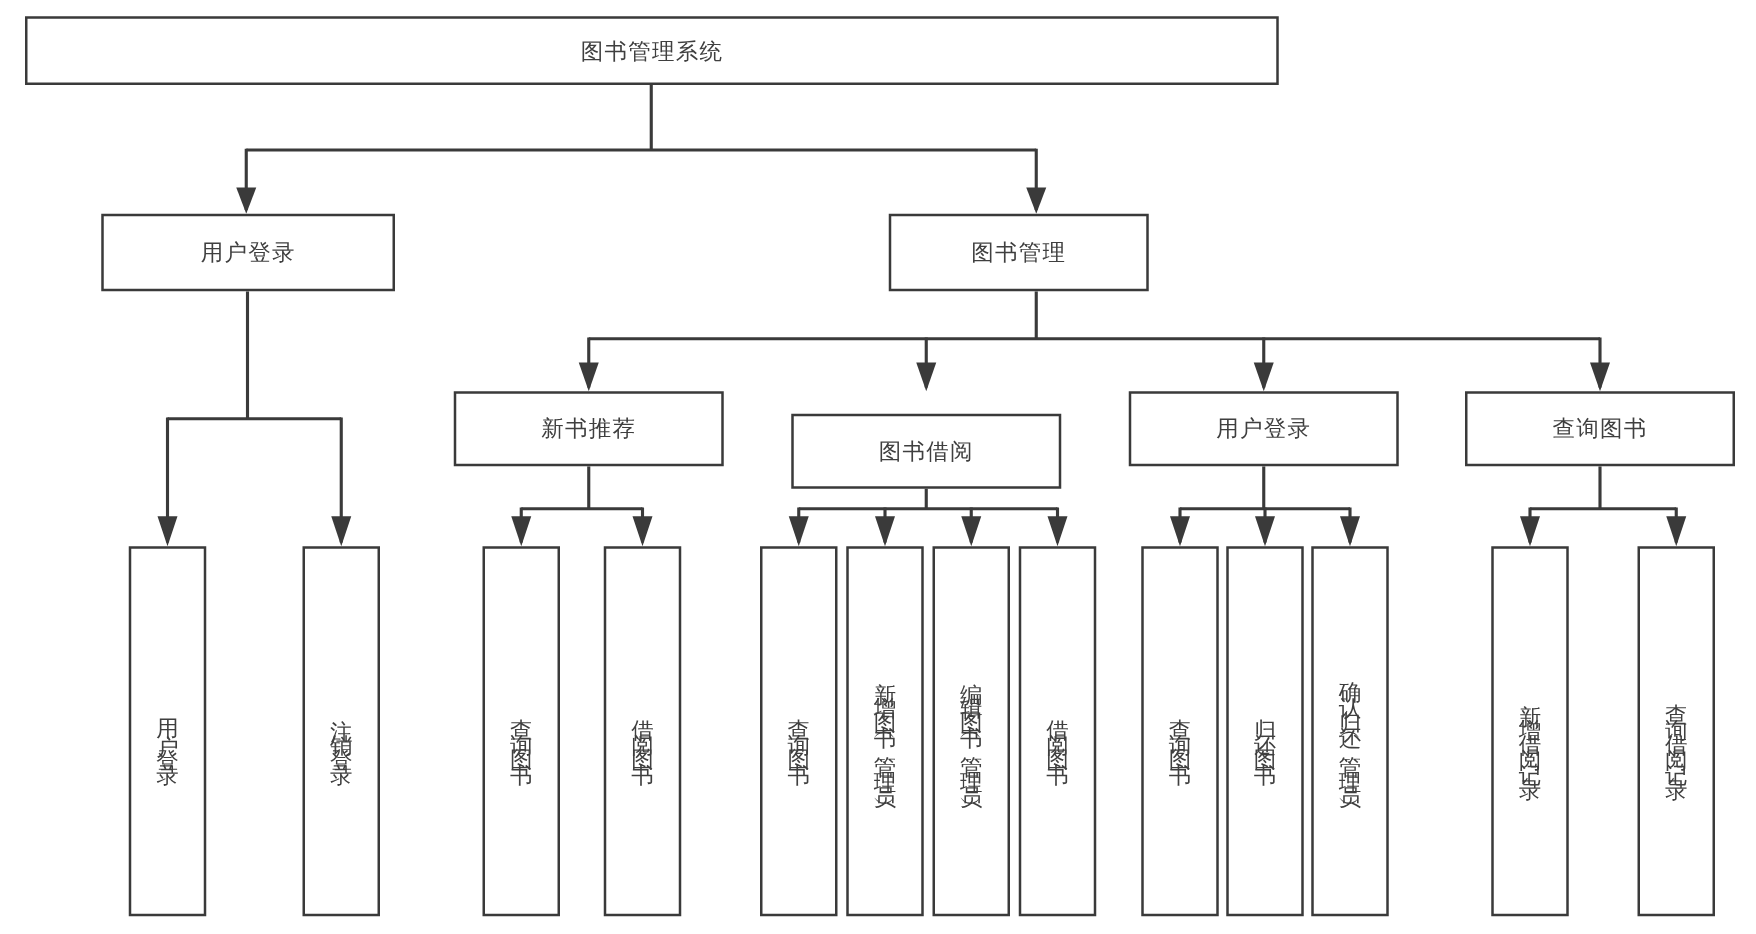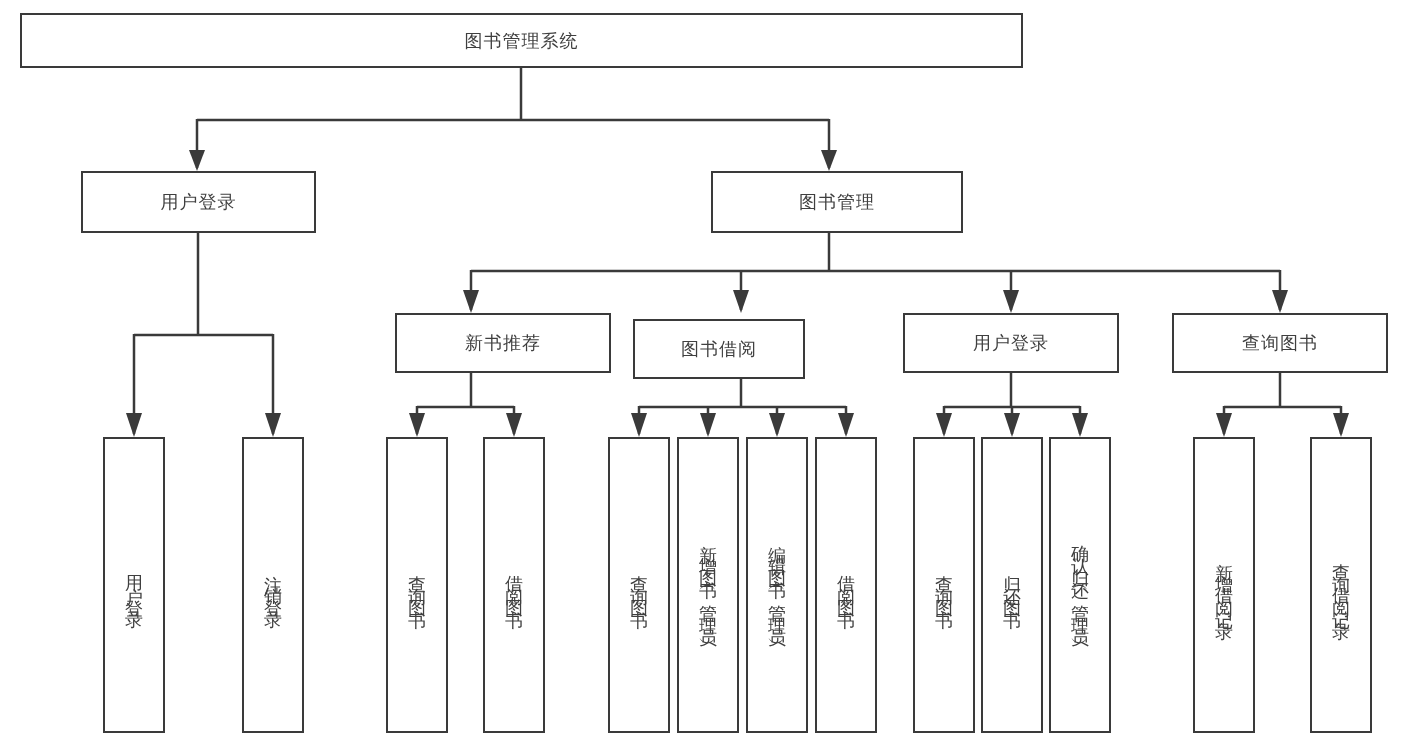--- a/index.html
+++ b/index.html
@@ -112,28 +112,28 @@
     <polygon points="1333,413 1349,413 1341,437"></polygon>
   </svg>
 
   <div class="box" style="left:20px;top:13px;width:1003px;height:55px;">
     <span>图书管理系统</span>
   </div>
 
   <div class="box" style="left:81px;top:171px;width:235px;height:62px;">
     <span>用户登录</span>
   </div>
-  <div class="box" style="left:711px;top:171px;width:252px;height:62px;">
+  <div class="box" style="left:711px;top:171px;width:208px;height:62px;">
     <span>图书管理</span>
   </div>
 
-  <div class="box" style="left:363px;top:313px;width:216px;height:60px;margin-left:32px;">
+  <div class="box" style="left:363px;top:313px;width:216px;height:60px;">
     <span>新书推荐</span>
   </div>
-  <div class="box" style="left:633px;top:319px;width:172px;height:60px;">
+  <div class="box" style="left:633px;top:331px;width:216px;height:60px;">
     <span>图书借阅</span>
   </div>
   <div class="box" style="left:903px;top:313px;width:216px;height:60px;">
     <span>用户登录</span>
   </div>
   <div class="box" style="left:1172px;top:313px;width:216px;height:60px;">
     <span>查询图书</span>
   </div>
 
   <div class="box leaf" style="left:103px;top:437px;width:62px;height:296px;">

